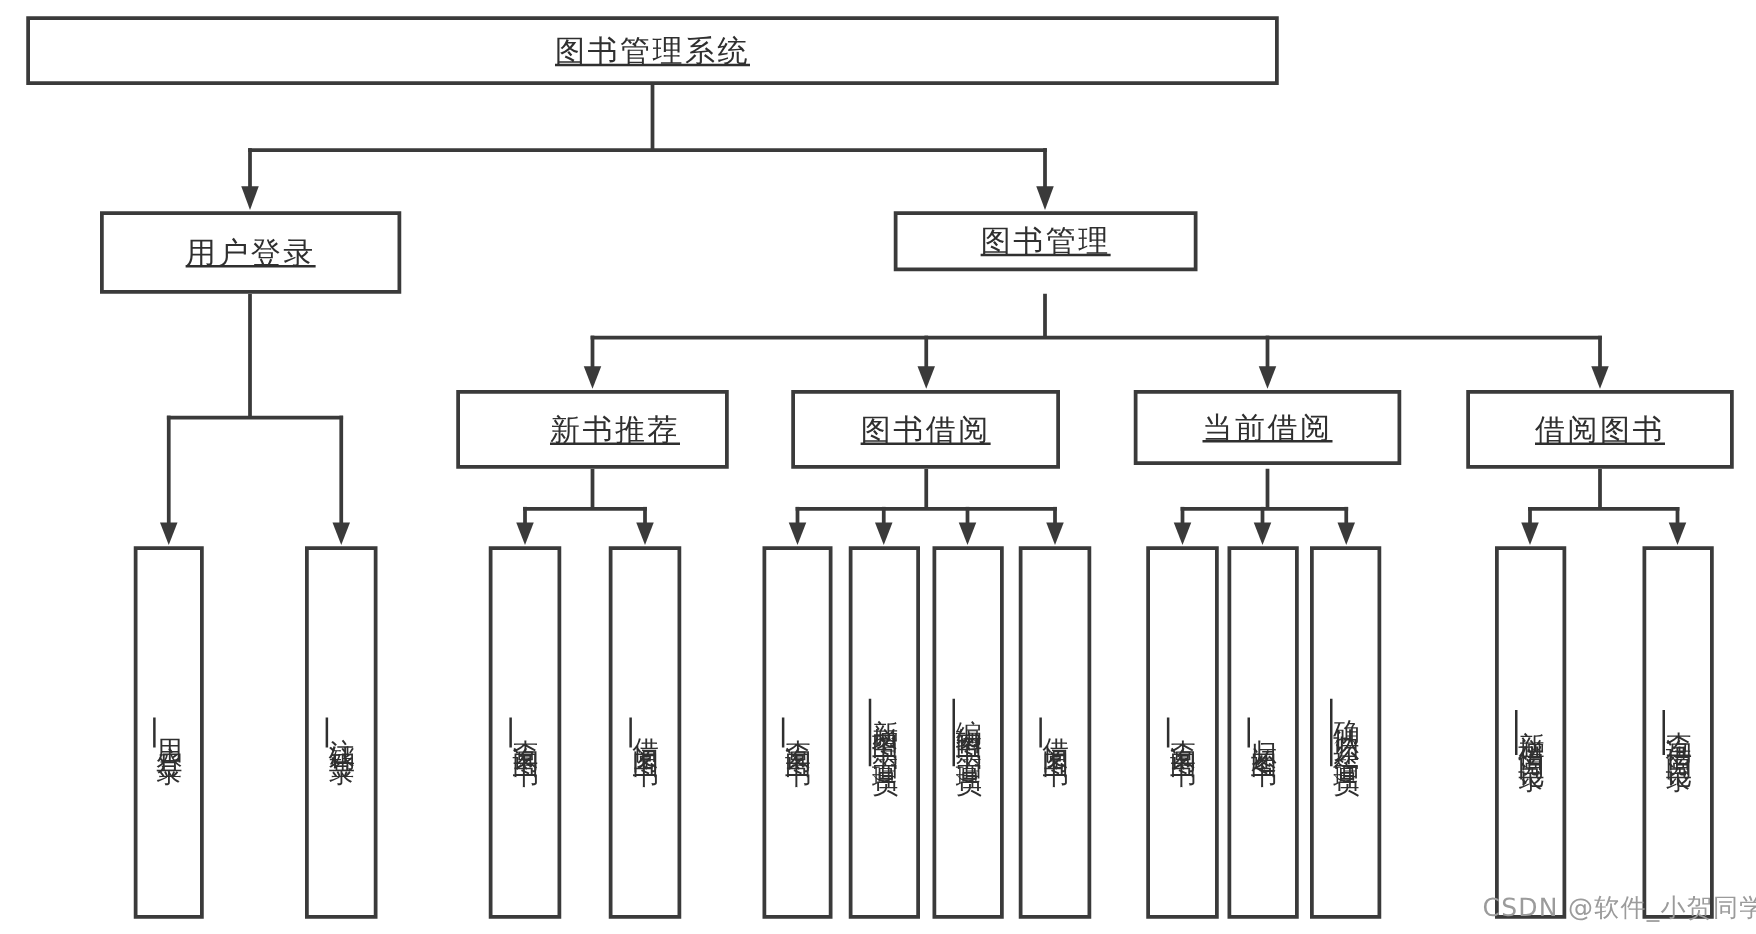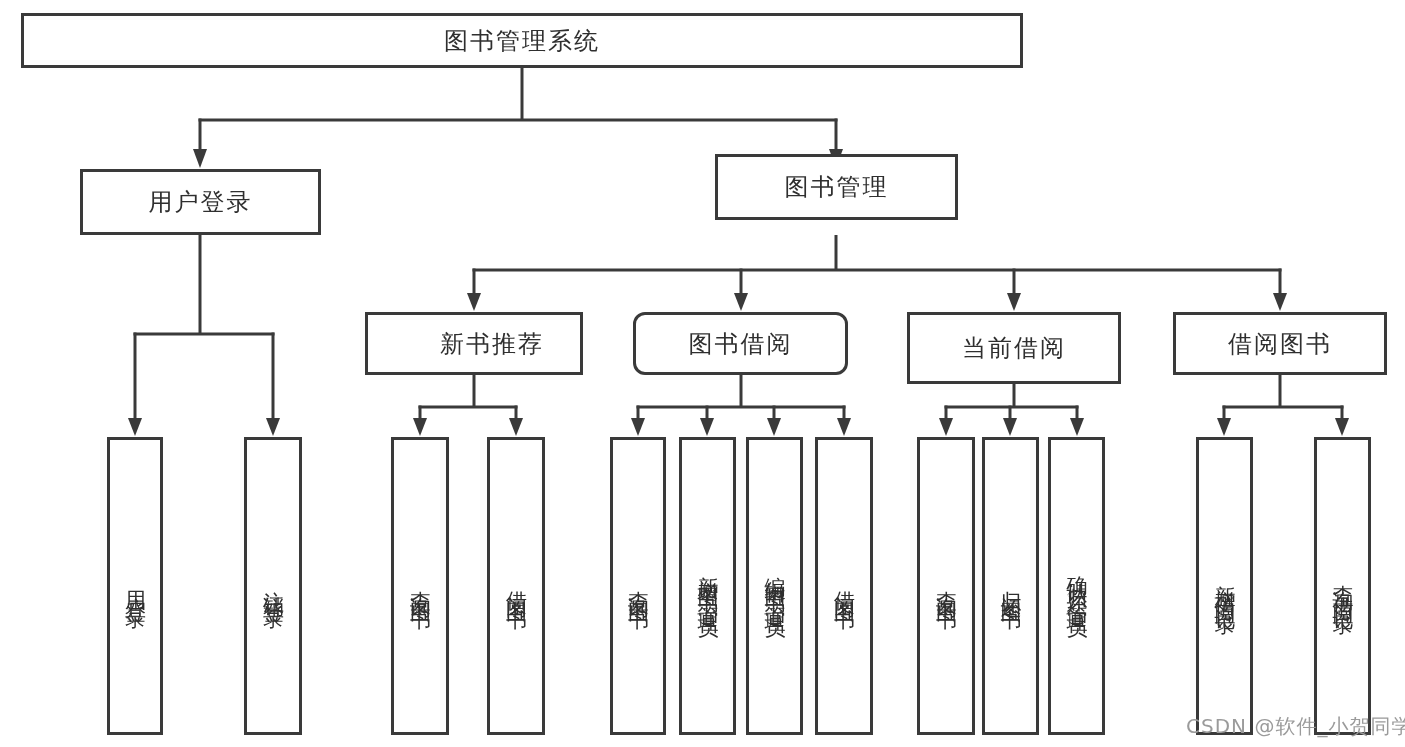--- a/index.html
+++ b/index.html
@@ -16,20 +16,21 @@
   }
   .stage{position:absolute;left:0;top:0;width:1405px;height:747px;}
   svg.connectors{position:absolute;left:0;top:0;z-index:1;}
   svg.connectors line{stroke:var(--line);stroke-width:3;}
   svg.connectors polygon{fill:var(--line);}
   .box{
     position:absolute;z-index:2;box-sizing:border-box;
     background:var(--box-bg);border:3px solid var(--line);
     display:flex;align-items:center;justify-content:center;
     color:var(--text);
+    text-decoration:underline;
   }
   .hbox{font-size:24px;letter-spacing:2px;white-space:nowrap;}
   .vbox .vtext{
     writing-mode:vertical-rl;text-orientation:mixed;
     font-size:21px;letter-spacing:6px;line-height:1;
     color:var(--text);
   }
   .watermark{
     position:absolute;z-index:3;left:1186px;top:713px;
     font-size:20px;letter-spacing:1px;color:var(--watermark);
@@ -99,25 +100,25 @@
     <line x1="1222.5" y1="407" x2="1343.5" y2="407"></line>
     <line x1="1224" y1="405.5" x2="1224" y2="420"></line>
     <polygon points="1224,436 1217,418 1231,418"></polygon>
     <line x1="1342" y1="405.5" x2="1342" y2="420"></line>
     <polygon points="1342,436 1335,418 1349,418"></polygon>
   </svg>
 
   <div class="box hbox" style="left:21px;top:13px;width:1002px;height:55px;">图书管理系统</div>
 
   <div class="box hbox" style="left:80px;top:169px;width:241px;height:66px;">用户登录</div>
-  <div class="box hbox" style="left:715px;top:154px;width:243px;height:66px;">图书管理</div>
+  <div class="box hbox" style="left:715px;top:169px;width:243px;height:48px;">图书管理</div>
 
   <div class="box hbox" style="left:365px;top:312px;width:218px;height:63px;padding-left:36px;">新书推荐</div>
-  <div class="box hbox" style="left:633px;top:312px;width:215px;height:63px;border-radius:12px;">图书借阅</div>
-  <div class="box hbox" style="left:907px;top:312px;width:214px;height:72px;">当前借阅</div>
+  <div class="box hbox" style="left:633px;top:312px;width:215px;height:63px;">图书借阅</div>
+  <div class="box hbox" style="left:907px;top:312px;width:214px;height:60px;">当前借阅</div>
   <div class="box hbox" style="left:1173px;top:312px;width:214px;height:63px;">借阅图书</div>
 
   <div class="box vbox" style="left:107px;top:437px;width:56px;height:298px;">
     <span class="vtext">用户登录</span>
   </div>
   <div class="box vbox" style="left:244px;top:437px;width:58px;height:298px;">
     <span class="vtext">注销登录</span>
   </div>
 
   <div class="box vbox" style="left:391px;top:437px;width:58px;height:298px;">

